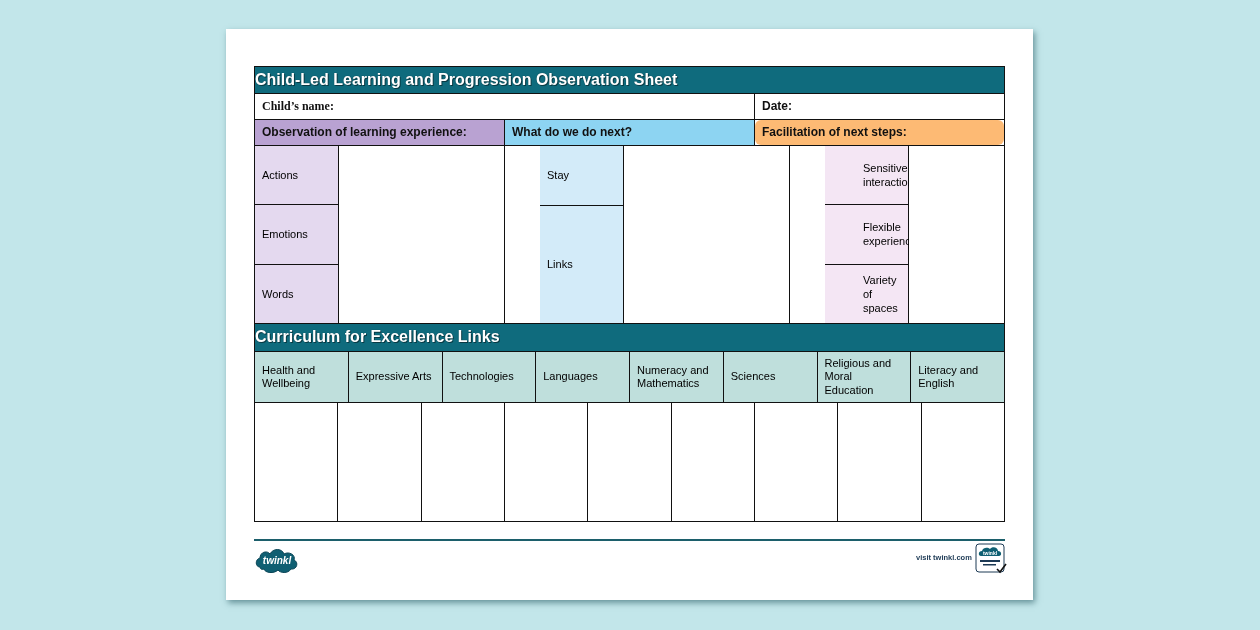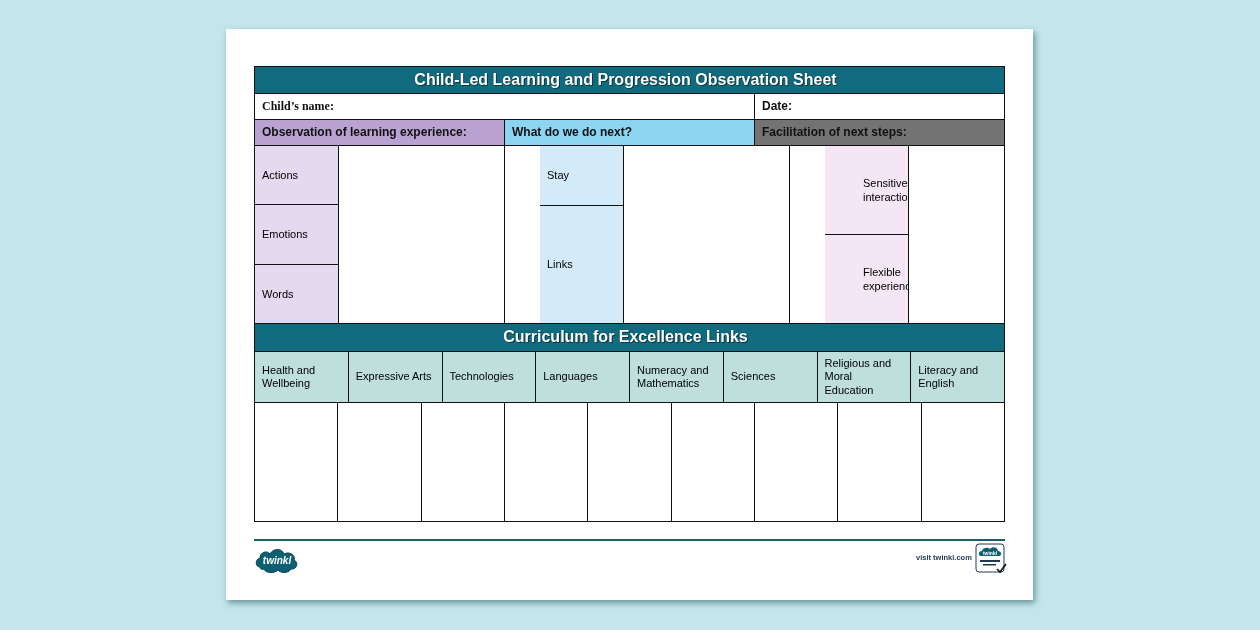--- a/index.html
+++ b/index.html
@@ -19,39 +19,39 @@
   .sheet {
     position: absolute;
     left: 28px; top: 37px;
     width: 751px;
   }
   .bar {
     background: #0f6b7d;
     border: 1.5px solid #111;
     color: #fff;
     font-weight: bold;
-    text-align: center;
+    text-align: left;
     padding-right: 8px;
     height: 28px;
     line-height: 26px;
     font-size: 16px;
     text-shadow: 0 0 1px #0a3a44, 1px 1px 0 #0a3a44;
   }
   .row { display: flex; border-left: 1.5px solid #111; border-right: 1.5px solid #111; border-bottom: 1.5px solid #111; }
   .cell { font-size: 12px; color: #111; }
   .name-row { height: 26px; }
   .name-row .cell { font-weight: bold; padding: 5px 7px; line-height: 15px; }
   .name-cell { width: 500px; border-right: 1.5px solid #111; font-family: Liberation Serif, serif; }
   .date-cell { flex: 1; }
 
   .hdr-row { height: 26px; }
   .hdr-row .cell { font-weight: bold; padding: 5px 7px; line-height: 15px; }
   .h-obs { width: 250px; background: #b9a2d2; border-right: 1.5px solid #111; }
   .h-next { width: 250px; background: #8dd4f2; border-right: 1.5px solid #111; }
-  .h-fac { flex: 1; background: #737373; }
+  .h-fac { flex: 1; background: #fdba74; border-radius: 6px; }
 
   .body-row { height: 178px; gap: 35px; }
   .group { display: flex; border-right: 1.5px solid #111; }
   .group:last-child { border-right: none; flex: 1; }
   .g-obs, .g-next { width: 250px; }
   .labels { width: 84px; border-right: 1.5px solid #111; display: flex; flex-direction: column; }
   .labels .lab { flex: 1; display: flex; align-items: center; padding: 0 7px; font-size: 11px; line-height: 14px; border-bottom: 1.5px solid #111; }
   .labels .lab:last-child { border-bottom: none; }
   .g-obs .lab { background: #e4d9ef; }
   .g-next .lab { background: #d3ebf9; text-align: right; }
@@ -132,20 +132,21 @@
         <div class="labels">
           <div class="lab stay">Stay</div>
           <div class="lab change">Links</div>
         </div>
         <div class="blank"></div>
       </div>
       <div class="group g-fac">
         <div class="labels">
           <div class="lab">Sensitive interactions</div>
           <div class="lab">Flexible experiences</div>
+          <div class="lab">Variety of spaces</div>
         </div>
         <div class="blank"></div>
       </div>
     </div>
 
     <div class="bar bar2">Curriculum for Excellence Links</div>
 
     <div class="row subj-row">
       <div class="subj">Health and Wellbeing</div>
       <div class="subj">Expressive Arts</div>

